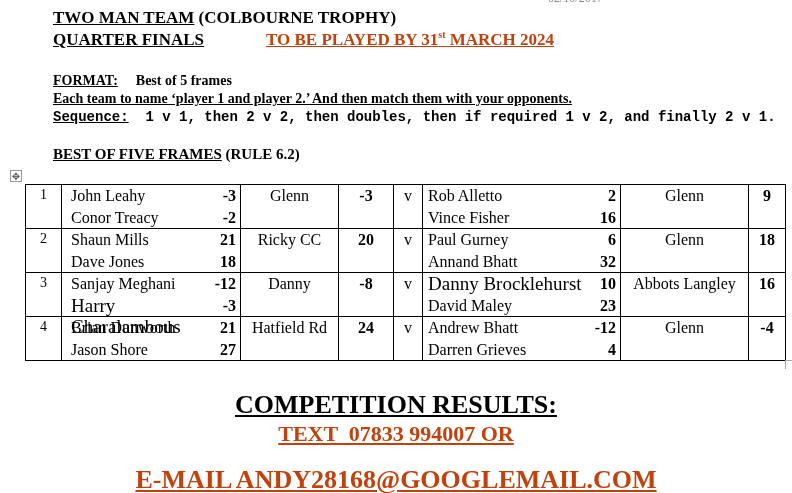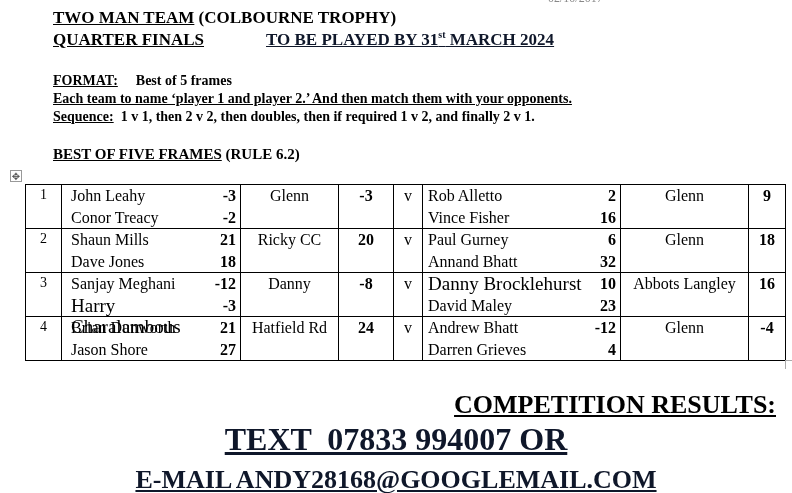--- a/index.html
+++ b/index.html
@@ -6,29 +6,29 @@
     body {
       width: 792px; height: 493px; overflow: hidden; background: #ffffff;
       font-family: "Liberation Serif", "DejaVu Serif", serif; color: #000;
       position: relative;
     }
     .date-cut {
       position: absolute; left: 548px; top: -9px; font-size: 12px; color: #888;
     }
     .hdr { position: absolute; left: 37px; font-weight: bold; font-size: 17px; line-height: 20px; white-space: nowrap; }
     .u { text-decoration: underline; margin-left: 16px; }
-    .red { color: #0f172a; }
+    .red { color: #c2410c; }
     .l1 { top: 8px; }
     .l2 { top: 30px; }
     .l2 .red { position: absolute; left: 213px; top: 0; }
     .sup { font-size: 10px; vertical-align: super; line-height: 0; }
     .fmt { position: absolute; left: 37px; font-weight: bold; font-size: 14px; line-height: 18px; white-space: nowrap; }
     .f1 { top: 72px; }
     .f2 { top: 90px; }
-    .f3 { top: 108px; }
+    .f3 { top: 108px; font-family: Liberation Mono, monospace; }
     .f4 { top: 145px; font-size: 15px; }
     .move-handle {
       position: absolute; left: 10px; top: 170px; width: 12px; height: 12px;
       border: 1px solid #999; font-size: 10px; line-height: 12px; text-align: center; color: #555;
       box-sizing: border-box;
     }
     .corner-mark {
       position: absolute; left: 785px; top: 360px; width: 6px; height: 8px;
       border-left: 1px solid #aaa; border-top: 1px solid #aaa;
     }
@@ -44,22 +44,22 @@
     td.vs { width: 28px; text-align: center; line-height: 22px; }
     td.pair2 { width: 197px; }
     td.venue2 { width: 127px; text-align: center; line-height: 22px; }
     td.tscore2 { width: 36px; text-align: center; font-weight: bold; line-height: 22px; }
     tr { height: 43px; }
     .prow { display: flex; justify-content: space-between; height: 21.5px; line-height: 21.5px; padding: 0 4px 0 9px; }
     .prow .sc { font-weight: bold; }
     .prow.small .nm { font-size: 19px; }
     .pair2 .prow { padding-left: 5px; }
     .footer { position: absolute; left: 0; width: 760px; text-align: center; font-weight: bold; white-space: nowrap; }
-    .ft1 { top: 390px; font-size: 26px; text-align: right; }
-    .ft2 { top: 421px; font-size: 32px; }
+    .ft1 { top: 390px; font-size: 26px; }
+    .ft2 { top: 421px; font-size: 22px; }
     .ft3 { top: 465px; font-size: 26px; }
   </style>
 </head>
 <body>
 
 <div class="date-cut">02/10/2017</div>
 
 <div class="hdr l1">
   <span class="u">TWO MAN TEAM</span><span> (COLBOURNE TROPHY)</span>
 </div>

